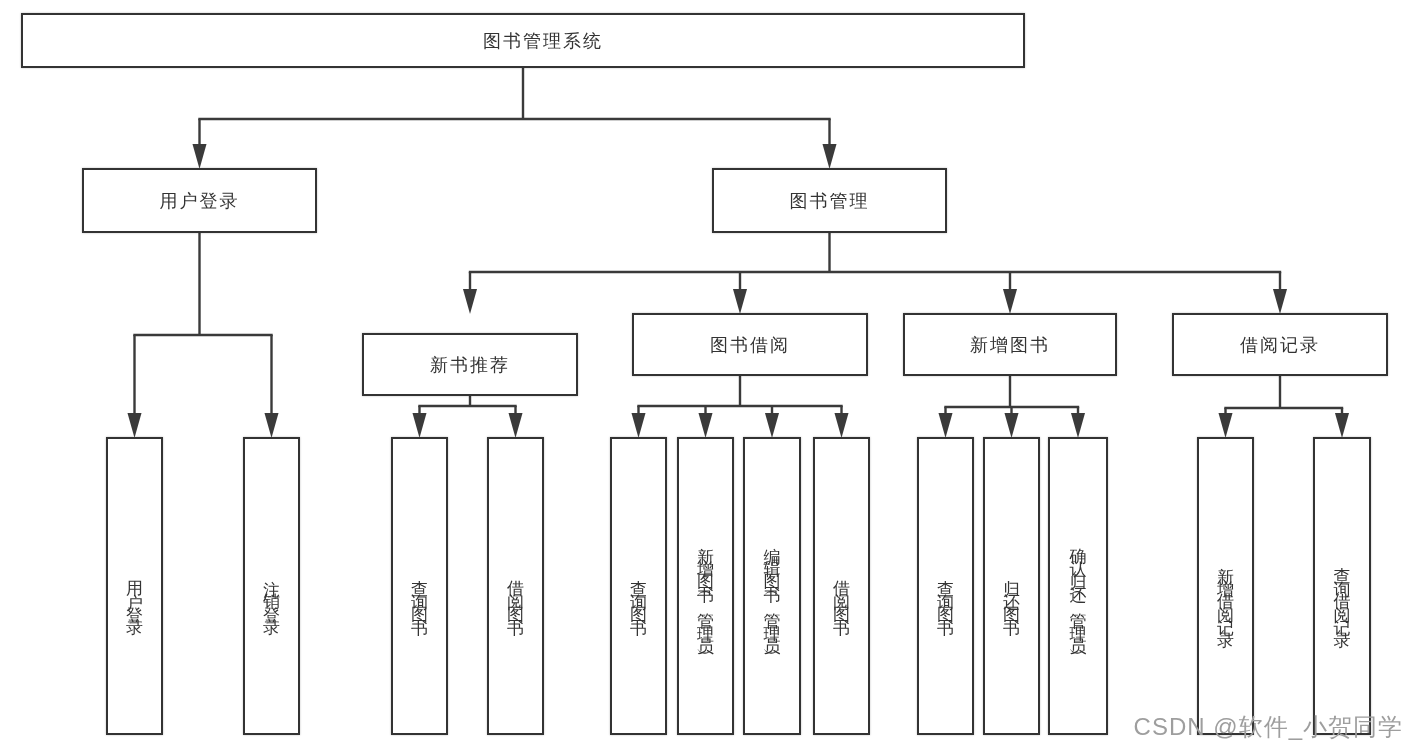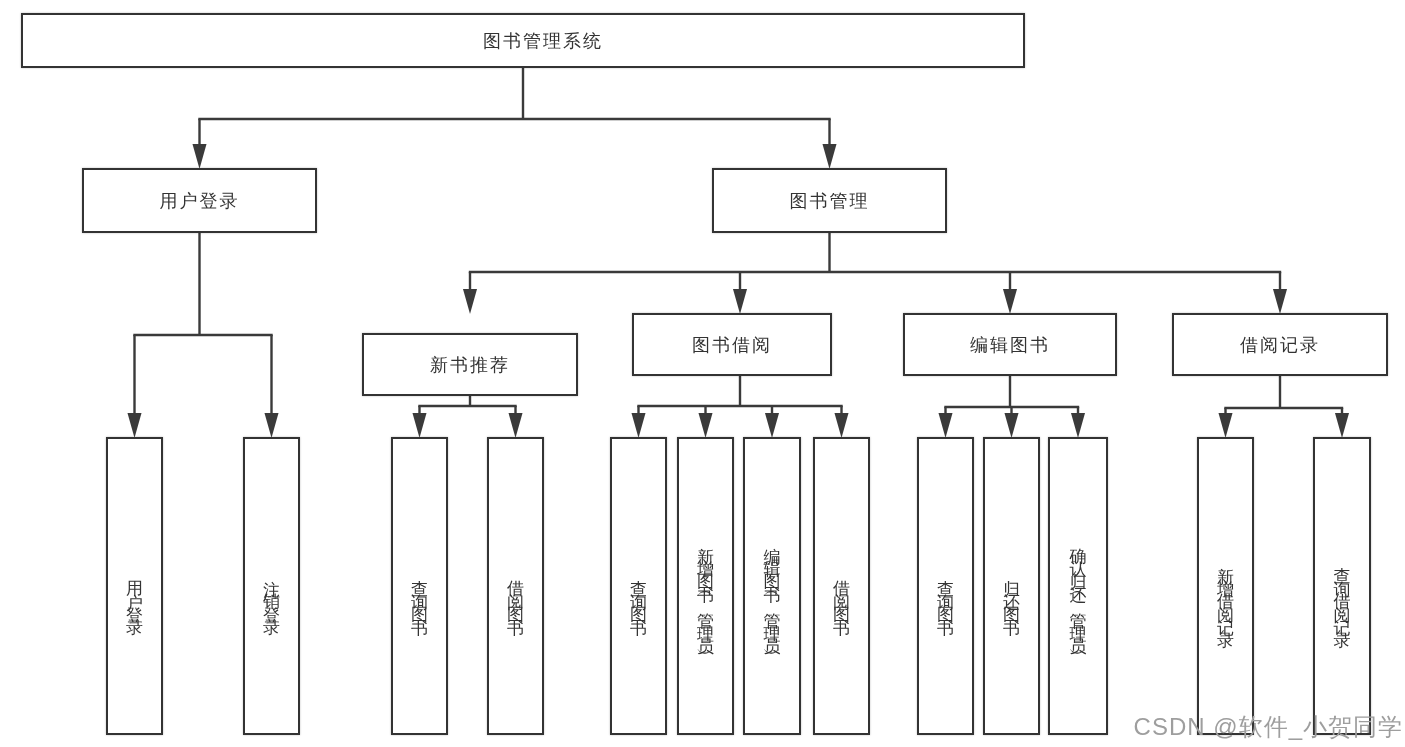--- a/index.html
+++ b/index.html
@@ -129,25 +129,25 @@
       </div>
       <div class="node vertical" style="left: 106px; top: 437px; width: 57px; height: 298px;">
         <span class="label">用户登录</span>
       </div>
       <div class="node vertical" style="left: 243px; top: 437px; width: 57px; height: 298px;">
         <span class="label">注销登录</span>
       </div>
       <div class="node" style="left: 362px; top: 313px; width: 216px; height: 63px; margin-top: 20px;">
         <span class="label">新书推荐</span>
       </div>
-      <div class="node" style="left: 632px; top: 313px; width: 200px; height: 63px;">
+      <div class="node" style="left: 632px; top: 313px; width: 236px; height: 63px;">
         <span class="label">图书借阅</span>
       </div>
       <div class="node" style="left: 903px; top: 313px; width: 214px; height: 63px;">
-        <span class="label">编辑图书</span>
+        <span class="label">新增图书</span>
       </div>
       <div class="node" style="left: 1172px; top: 313px; width: 216px; height: 63px;">
         <span class="label">借阅记录</span>
       </div>
       <div class="node vertical" style="left: 391px; top: 437px; width: 57px; height: 298px;">
         <span class="label">查询图书</span>
       </div>
       <div class="node vertical" style="left: 487px; top: 437px; width: 57px; height: 298px;">
         <span class="label">借阅图书</span>
       </div>

